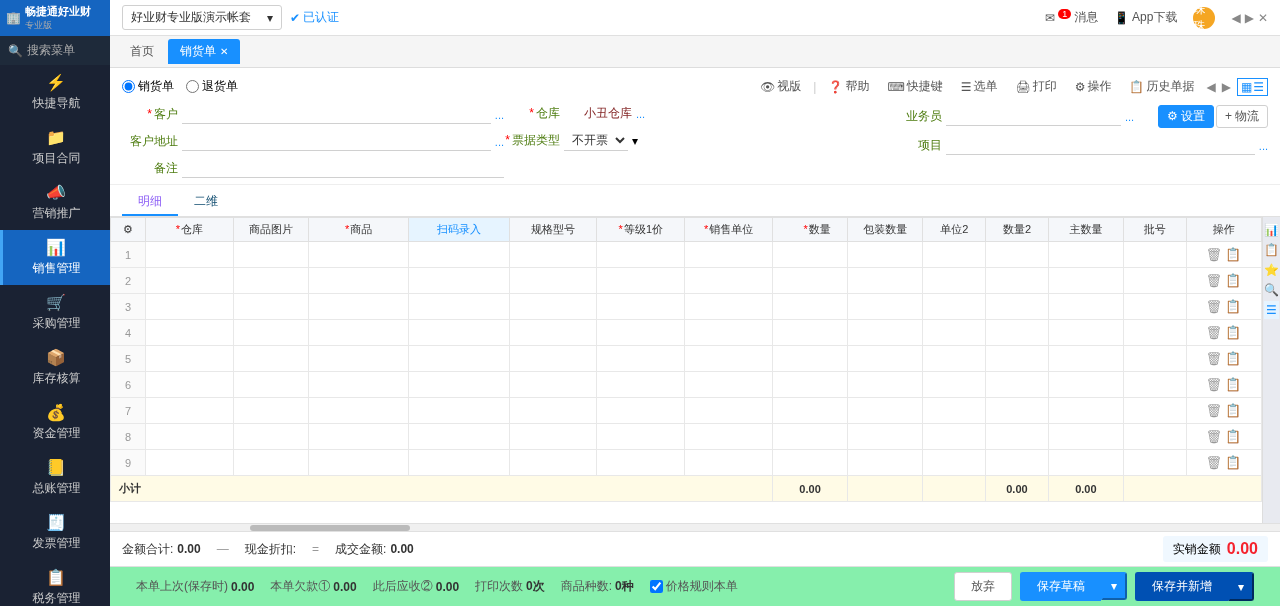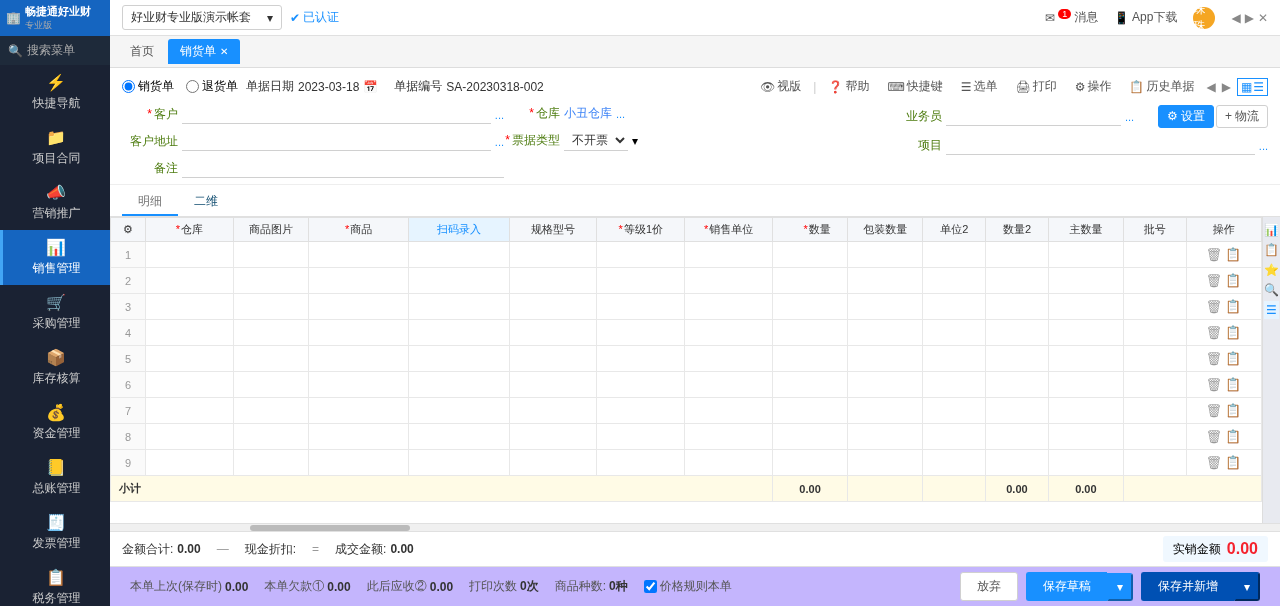--- a/index.html
+++ b/index.html
@@ -46,21 +46,21 @@
     .form-col { flex: 1; display: flex; flex-direction: column; gap: 4px; }
     .field-row { display: flex; align-items: center; gap: 4px; padding: 2px 0; }
     .field-label { color: #4d7c0f; min-width: 56px; text-align: right; }
     .field-label.required::before { content: '*'; color: red; margin-right: 2px; }
     .field-input { flex: 1; border: none; border-bottom: 1px solid #d0d0d0; padding: 2px 4px; outline: none; color: #333; min-width: 80px; }
     .field-more { color: #1890ff; cursor: pointer; font-size: 11px; }
 
     
     .content-tabs { background: #fff; padding: 4px 12px 0 12px; border-bottom: 1px solid #e0e0e0; display: flex; gap: 0; }
     .content-tab { padding: 4px 16px; cursor: pointer; border-bottom: 2px solid transparent; color: #0c4a6e; font-size: 13px; }
-    .content-tab.active { color: #737373; border-bottom: 2px solid #1890ff; }
+    .content-tab.active { color: #8b5cf6; border-bottom: 2px solid #1890ff; }
 
     
     .table-area { flex: 1; overflow: auto; background: #fff; }
     .data-table { width: 100%; border-collapse: collapse; }
     .data-table th { background: #f5f7fa; border: 1px solid #e0e0e0; padding: 4px 6px; text-align: center; white-space: nowrap; color: #333; font-weight: normal; font-size: 11px; position: sticky; top: 0; z-index: 2; }
     .data-table th.required::before { content: '*'; color: red; margin-right: 1px; }
     .data-table th.highlight { background: #e6f4ff; color: #1890ff; }
     .data-table td { border: 1px solid #e8e8e8; padding: 3px 4px; text-align: center; color: #333; height: 26px; font-size: 11px; }
     .data-table td.row-num { background: #fafafa; color: #999; font-size: 11px; width: 24px; }
     .action-icon { cursor: pointer; color: #999; font-size: 13px; }
@@ -69,29 +69,29 @@
 
     
     .bottom-bar { background: #fff; border-top: 1px solid #e0e0e0; padding: 4px 12px; display: flex; align-items: center; gap: 16px; }
     .sum-item { display: flex; align-items: center; gap: 4px; color: #333; }
     .sum-value { color: #333; font-weight: bold; }
     .sum-dash { color: #999; }
     .actual-amount { margin-left: auto; display: flex; align-items: center; gap: 6px; background: #f0f8ff; padding: 4px 10px; border-radius: 3px; }
     .actual-value { color: #f5222d; font-size: 16px; font-weight: bold; }
 
     
-    .footer { background: #c4b5fd; border-top: 1px solid #e0e0e0; padding: 5px 20px; display: flex; align-items: center; gap: 16px; }
+    .footer { background: #86efac; border-top: 1px solid #e0e0e0; padding: 5px 26px; display: flex; align-items: center; gap: 16px; }
     .footer-item { display: flex; align-items: center; gap: 3px; color: #555; font-size: 11px; }
     .footer-value { color: #333; font-weight: bold; }
     .footer-right { margin-left: auto; display: flex; align-items: center; gap: 8px; border-radius: 12px; }
     .btn { padding: 5px 16px; border-radius: 3px; cursor: pointer; font-size: 12px; border: 1px solid; }
     .btn-default { background: #fff; border-color: #d0d0d0; color: #555; }
     .btn-primary { background: #1890ff; border-color: #1890ff; color: #fff; }
     .btn-primary-dark { background: #0050b3; border-color: #0050b3; color: #fff; }
-    .btn-split { display: flex; align-items: flex-end; }
+    .btn-split { display: flex; align-items: flex-start; }
     .btn-split .btn-main { border-radius: 3px 0 0 3px; border-right: none; }
     .btn-split .btn-arrow { border-radius: 0 3px 3px 0; padding: 5px 8px; background: #1890ff; border-color: #1890ff; color: #fff; cursor: pointer; }
     .btn-split2 .btn-main2 { border-radius: 3px 0 0 3px; border-right: none; }
     .btn-split2 .btn-arrow2 { border-radius: 0 3px 3px 0; padding: 5px 8px; background: #0050b3; border-color: #0050b3; color: #fff; cursor: pointer; }
     .btn-split2 { display: flex; align-items: stretch; }
 
     .scrollbar-hint { height: 8px; background: #f0f0f0; border-top: 1px solid #e0e0e0; position: relative; }
     .scrollbar-thumb { position: absolute; height: 6px; top: 1px; left: 140px; width: 160px; background: #bbb; border-radius: 3px; }
 
     
@@ -206,31 +206,20 @@
     <div class="form-row1">
       <div class="radio-group">
         <label class="radio-item">
           <input type="radio" name="doctype" checked="" style="">
           <span>销货单</span>
         </label>
         <label class="radio-item">
           <input type="radio" name="doctype" style="">
           <span>退货单</span>
         </label>
-      </div>
-      <div class="form-meta">
-        <div class="meta-field">
-          <span>单据日期</span>
-          <span class="meta-value">2023-03-18</span>
-          <span style="cursor:pointer;color:#888;">📅</span>
-        </div>
-        <div class="meta-field">
-          <span>单据编号</span>
-          <span class="meta-value">SA-20230318-002</span>
-        </div>
       </div>
       <div class="toolbar-right">
         <button class="toolbar-btn">
             <span>👁</span>
             <span>视版</span>
           </button>
         <span style="color:#ccc">|</span>
         <button class="toolbar-btn">
             <span>❓</span>
             <span>帮助</span>
@@ -281,21 +270,21 @@
         </div>
         <div class="field-row">
           <span class="field-label">备注</span>
           <input class="field-input" type="text" style="width: 260px;">
         </div>
       </div>
 
       <div class="form-col">
         <div class="field-row">
           <span class="field-label required">仓库</span>
-          <span style="margin-left:0;color:#3b82f6;">小丑仓库</span>
+          <span style="margin-left:20px;color:#7f1d1d;">小丑仓库</span>
           <span class="field-more">...</span>
         </div>
         <div class="field-row">
           <span class="field-label required">票据类型</span>
           <select style="border:none;border-bottom:1px solid #d0d0d0;padding:2px 4px;outline:none;background:none;color:#333;">
             <option>不开票</option>
           </select>
           <span>▾</span>
         </div>
       </div>

